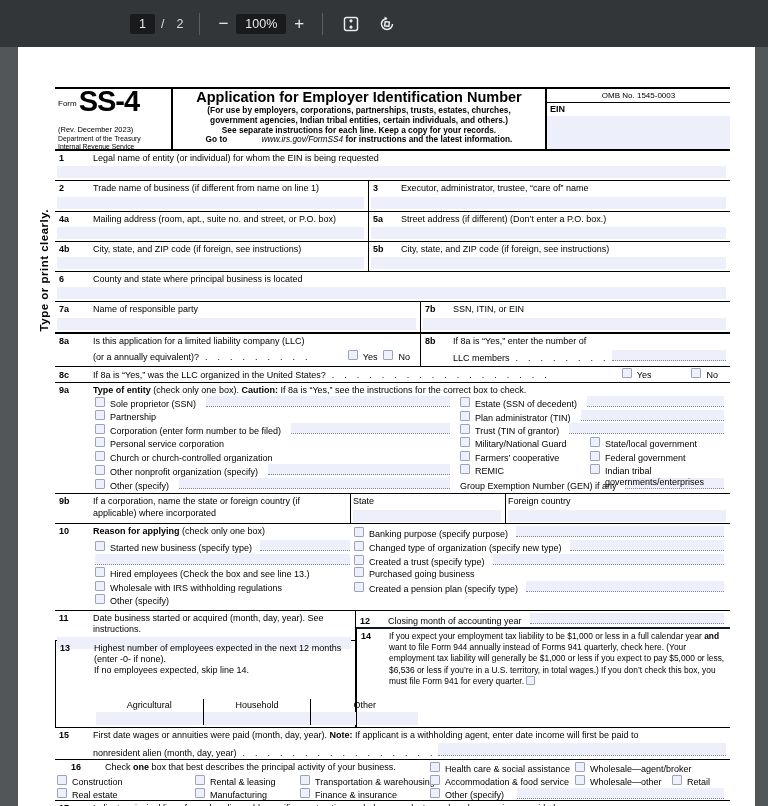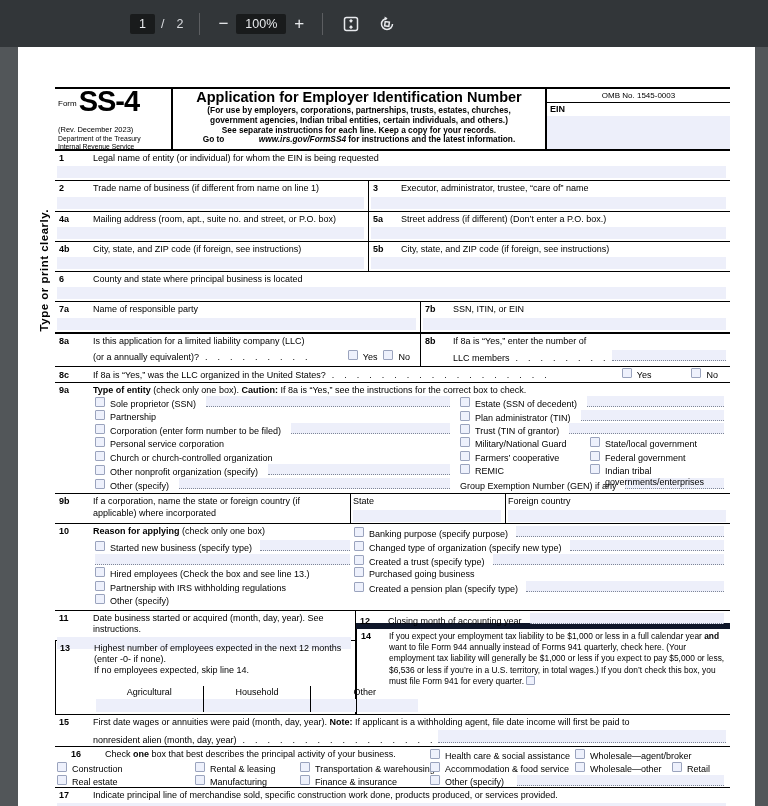--- a/index.html
+++ b/index.html
@@ -31,21 +31,21 @@
   .viewport { position:relative; width:768px; height:759px; background:#525659; }
   .page {
     position:absolute; left:18px; top:0; width:737px; height:900px; background:#ffffff;
   }
   .form { position:absolute; left:37px; top:40px; width:675px; color:#000; font-size:9px; line-height:1.25; }
   .side-note {
     position:absolute; left:-96px; top:176px; width:170px; text-align:center;
     transform:rotate(-90deg); font-weight:bold; font-size:11.5px; letter-spacing:.5px;
   }
   .b { font-weight:bold; }
-  .it { font-style:italic; font-weight:bold;margin-left:32px; }
+  .it { font-style:italic; font-weight:normal;margin-left:32px; }
   .dots { white-space:pre; overflow:hidden; color:#000; }
   .grow { flex:1 1 auto; }
   .fill-strip { background:#edeffa; height:12px; margin-top:2px; }
   .ful { background:#edeffa; border-bottom:1px dotted #7e8697; height:11px; display:inline-block; }
   .cb {
     display:inline-block; width:10px; height:10px; background:#eef1fc;
     border:1px solid #9aa3bd; border-radius:1px; margin-right:5px; vertical-align:-1px; flex:none; cursor:pointer;
   }
   
   .fh { display:flex; border-top:2px solid #000; border-bottom:2px solid #000; height:64px; }
@@ -77,21 +77,21 @@
   .yn { display:flex; align-items:baseline; flex:none; margin-left:6px; }
   
   .cols { display:flex; }
   .col-l { width:363px; flex:none; }
   .col-r { flex:1; }
   .ckrow { display:flex; align-items:baseline; height:13.6px; }
   .ckrow .pair2 { position:absolute; left:130px; display:flex; align-items:baseline; }
   .rel { position:relative; }
   .indent { margin-left:38px; }
   
-  .mini { display:flex; margin-left:38px; width:322px; margin-top:9px; }
+  .mini { display:flex; margin-left:38px; width:322px; margin-top:22px; }
   .mini .mc { flex:1; text-align:center; }
   .mini .mc + .mc { border-left:1px solid #000; }
   .mini .mh { font-size:9px; padding:1px 0; }
   .mini .mf { height:13px; background:#edeffa; }
   
   .l16line { position:relative; height:13px; }
   .l16line .item { position:absolute; display:flex; align-items:baseline; white-space:nowrap; } .p4:  ;
   .c1{left:38px;} .c2{left:138px;} .c3{left:243px;} .c4{left:373px;} .c5{left:518px;} .c6{left:615px;}
   .para { font-size:8.4px; line-height:1.34; }
   .cb.sm { width:9px; height:9px; margin:0 0 0 2px; }
@@ -416,21 +416,21 @@
                 </div>
               <div class="ckrow indent">
                   <span class="ful grow" style="margin:0 4px 0 0;"></span>
                 </div>
               <div class="ckrow indent">
                   <span class="cb"></span>
                   <span>Hired employees (Check the box and see line 13.)</span>
                 </div>
               <div class="ckrow indent">
                   <span class="cb"></span>
-                  <span>Partnership with IRS withholding regulations</span>
+                  <span>Wholesale with IRS withholding regulations</span>
                 </div>
               <div class="ckrow indent">
                   <span class="cb"></span>
                   <span>Other (specify)</span>
                 </div>
             </div>
             <div class="col-r">
               <div class="ckrow">
                   <span class="cb"></span>
                   <span>Banking purpose (specify purpose)</span>
@@ -484,41 +484,41 @@
                   <div class="mf"></div>
                 </div>
               <div class="mc">
                   <div class="mh">Other</div>
                   <div class="mf"></div>
                 </div>
             </div>
           </div>
         </div>
         <div style="flex:1;display:flex;flex-direction:column;border-left:1px solid #000;">
-          <div class="cell" style="border-bottom:6px solid #0f172a;height:18px;">
+          <div class="cell" style="border-bottom:2px solid #0f172a;height:18px;">
             <div class="lblline">
                 <span class="num nar">12</span>
                 <span>Closing month of accounting year</span>
                 <span class="ful grow" style="margin:0 2px 0 8px;"></span>
               </div>
           </div>
           <div class="cell" style="flex:1;">
             <div style="display:flex;">
               <span class="num nar" style="font-size:9px;">14</span>
               <span class="para"><span>If you expect your employment tax liability to be $1,000 or less in a full calendar year </span><span class="b">and</span><span> want to file Form 944 annually instead of Forms 941 quarterly, check here. (Your employment tax liability will generally be $1,000 or less if you expect to pay $5,000 or less, $6,536 or less if you’re in a U.S. territory, in total wages.) If you don’t check this box, you must file Form 941 for every quarter.</span><span class="cb sm"></span></span>
             </div>
           </div>
         </div>
       </div>
 
       <div class="row" style="height:32px;">
         <div class="cell wrest">
           <div class="lblline">
               <span class="num">15</span>
-              <span><span>First date wages or annuities were paid (month, day, year). </span><span class="b">Note:</span><span> If applicant is a withholding agent, file date income will first be paid to</span></span>
+              <span><span>First date wages or annuities were paid (month, day, year). </span><span class="b">Note:</span><span> If applicant is a withholding agent, enter date income will first be paid to</span></span>
             </div>
           <div class="lblline" style="margin-top:2px;">
               <span class="num"></span>
               <span>nonresident alien (month, day, year)</span>
               <span class="dots" style="margin:0 6px;">.    .    .    .    .    .    .    .    .    .    .    .    .    .    .    .</span>
               <span class="ful grow" style="height:13px;"></span>
             </div>
         </div>
       </div>
 

